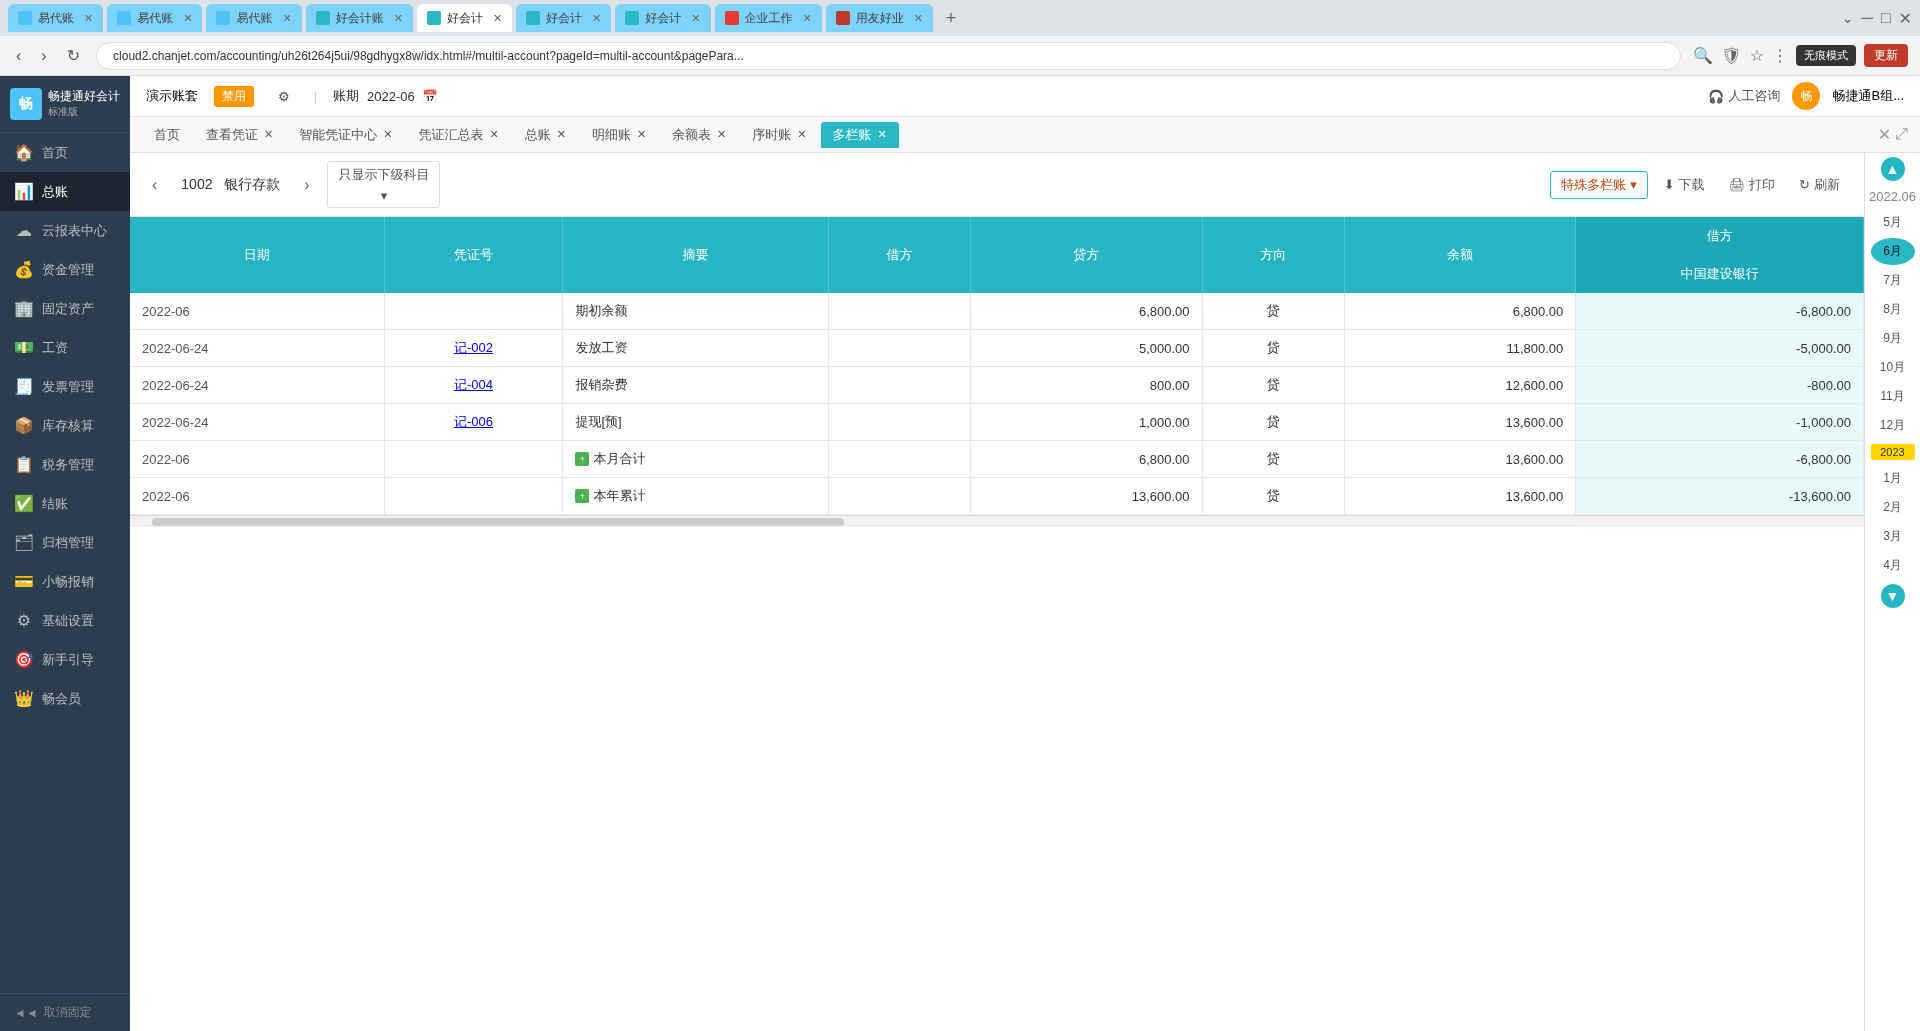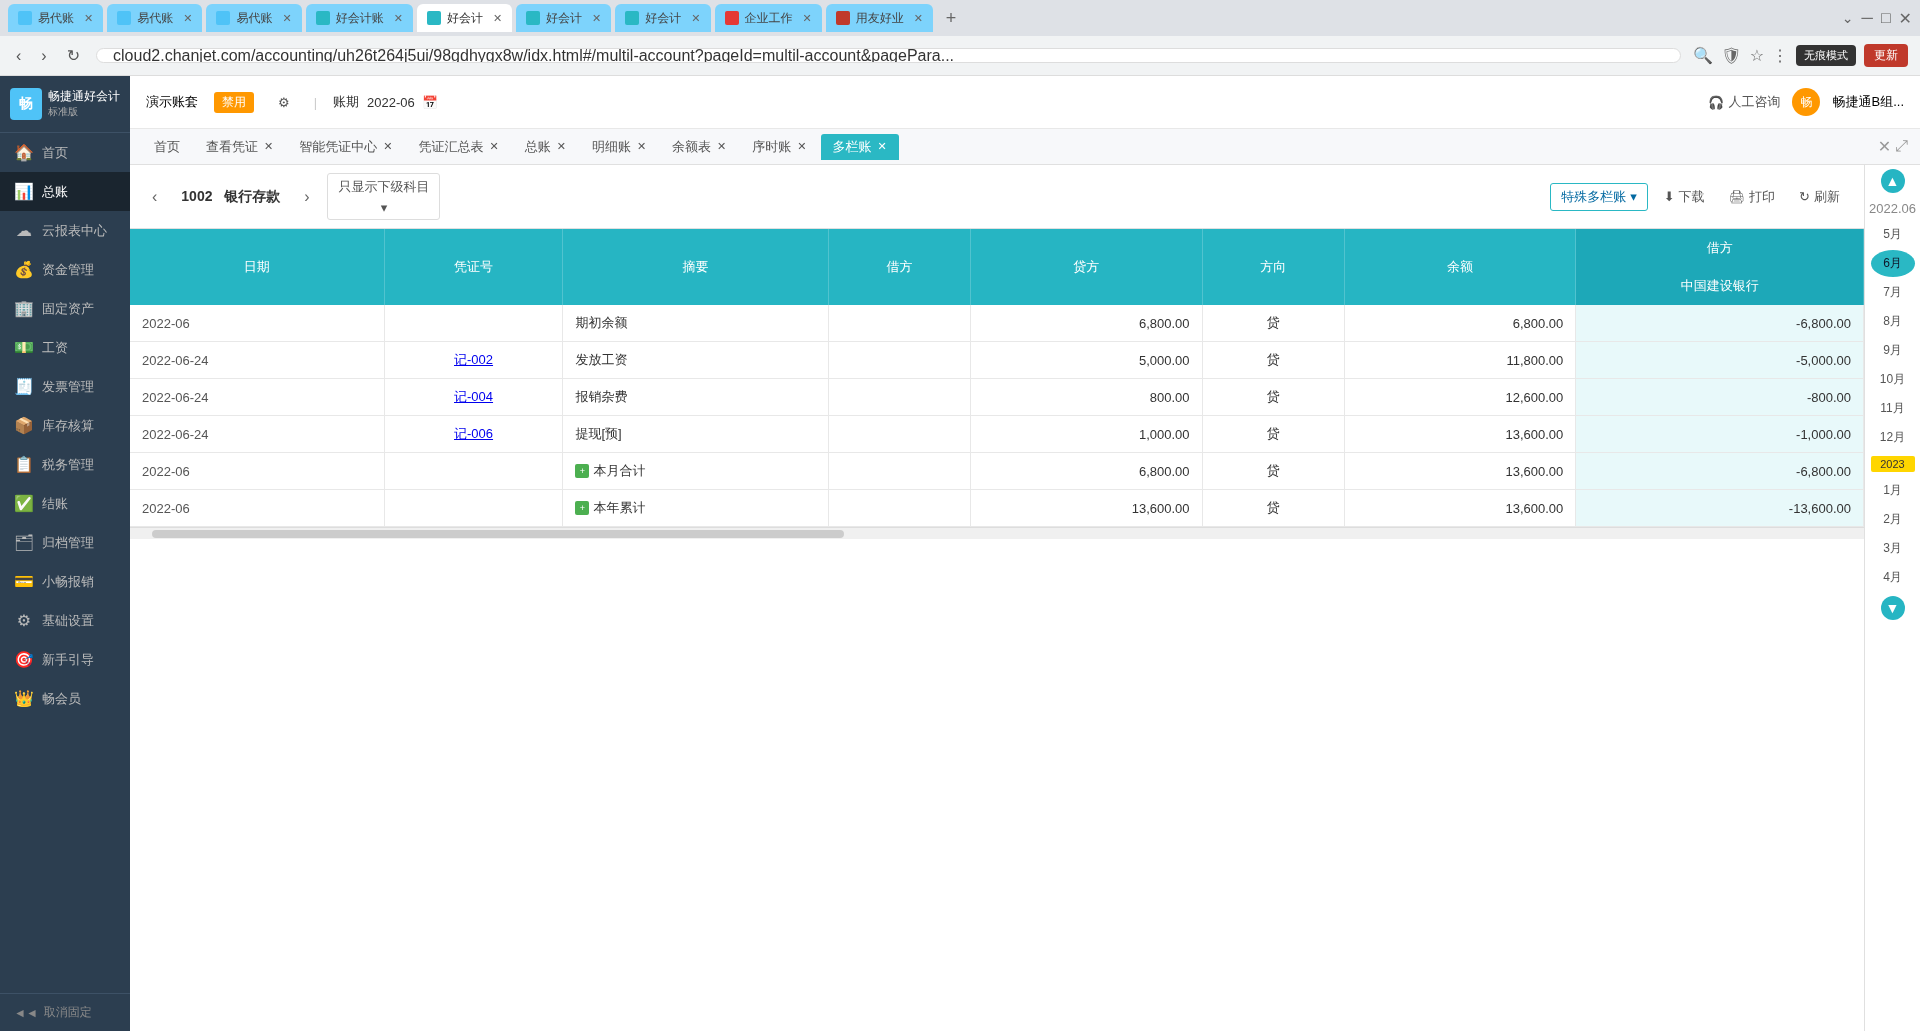--- a/index.html
+++ b/index.html
@@ -9,21 +9,21 @@
     .browser-chrome { background: #dee1e6; height: 36px; display: flex; align-items: center; padding: 0 8px; gap: 4px; }
     .browser-tab { display: flex; align-items: center; height: 28px; padding: 0 10px; border-radius: 6px 6px 0 0; font-size: 12px; gap: 6px; cursor: pointer; background: #7dd3fc; color: #444; max-width: 140px; white-space: nowrap; overflow: hidden; }
     .browser-tab.active { background: #fff; color: #333; }
     .browser-tab .tab-close { margin-left: 4px; color: #666; font-size: 11px; cursor: pointer; }
     .tab-favicon { width: 14px; height: 14px; border-radius: 2px; display: inline-block; flex-shrink: 0; }
     .tab-add { width: 28px; height: 28px; display: flex; align-items: center; justify-content: center; cursor: pointer; color: #666; font-size: 18px; }
     .tab-controls { display: flex; gap: 8px; margin-left: auto; align-items: center; font-size: 16px; color: #666; }
 
     .browser-address-bar { height: 40px; background: #f1f3f4; display: flex; align-items: center; padding: 0 12px; gap: 12px; border-bottom: 1px solid #ddd; }
     .nav-btn { background: none; border: none; cursor: pointer; color: #555; font-size: 16px; padding: 4px; }
-    .address-input { flex: 1; background: #fff; border: 1px solid #ddd; border-radius: 20px; padding: 4px 16px; font-size: 16px; color: #333; height: 15px; }
+    .address-input { flex: 1; background: #fff; border: 1px solid #ddd; border-radius: 20px; padding: 4px 16px; font-size: 12px; color: #333; height: 28px; }
     .browser-actions { display: flex; gap: 8px; align-items: center; }
     .incognito-btn { background: #333; color: #fff; border: none; border-radius: 4px; padding: 3px 8px; font-size: 11px; cursor: pointer; }
     .update-btn { background: #c0392b; color: #fff; border: none; border-radius: 4px; padding: 3px 10px; font-size: 12px; cursor: pointer; }
 
     
     .app-container { display: flex; height: calc(1031px - 76px); }
 
     
     .sidebar { width: 130px; background: #2c3e50; color: #ccc; display: flex; flex-direction: column; flex-shrink: 0; }
     .sidebar-logo { padding: 12px 10px; border-bottom: 1px solid #3d5166; display: flex; align-items: center; gap: 6px; }
@@ -33,21 +33,21 @@
     .sidebar-nav { flex: 1; overflow-y: auto; }
     .sidebar-item { display: flex; align-items: center; gap: 8px; padding: 10px 14px; cursor: pointer; color: #bbb; font-size: 13px; transition: background 0.2s; }
     .sidebar-item.active { background: #1a252f; color: #fff; }
     .sidebar-item .s-icon { font-size: 16px; width: 20px; text-align: center; }
     .sidebar-footer { padding: 10px 14px; color: #888; font-size: 12px; cursor: pointer; display: flex; align-items: center; gap: 6px; border-top: 1px solid #3d5166; }
 
     
     .main-content { flex: 1; display: flex; flex-direction: column; background: #fff; overflow: hidden; }
 
     
-    .top-bar { height: 53px; background: #fff; border-bottom: 1px solid #e8e8e8; display: flex; align-items: center; padding: 0 16px; gap: 16px; }
+    .top-bar { height: 41px; background: #fff; border-bottom: 1px solid #e8e8e8; display: flex; align-items: center; padding: 0 16px; gap: 16px; }
     .demo-badge { background: #ff9800; color: #fff; border-radius: 3px; padding: 2px 8px; font-size: 12px; }
     .top-bar-sep { color: #ccc; }
     .account-period { display: flex; align-items: center; gap: 8px; font-size: 13px; color: #333; }
     .top-bar-right { margin-left: auto; display: flex; align-items: center; gap: 12px; }
     .consultant-btn { display: flex; align-items: center; gap: 4px; color: #555; font-size: 13px; cursor: pointer; }
     .user-avatar { width: 28px; height: 28px; background: #ff9800; border-radius: 50%; display: flex; align-items: center; justify-content: center; color: #fff; font-size: 12px; }
 
     
     .page-tabs { display: flex; align-items: center; background: #f7f8fa; border-bottom: 1px solid #e0e0e0; padding: 0 12px; height: 36px; overflow-x: auto; }
     .page-tab { display: flex; align-items: center; gap: 4px; padding: 4px 12px; font-size: 13px; color: #555; cursor: pointer; white-space: nowrap; border-radius: 3px 3px 0 0; margin-right: 2px; }
@@ -55,24 +55,24 @@
     .page-tab-close { font-size: 11px; cursor: pointer; margin-left: 2px; }
     .page-tabs-right { margin-left: auto; display: flex; gap: 4px; }
 
     
     .content-area { flex: 1; display: flex; overflow: hidden; }
     .ledger-main { flex: 1; overflow: auto; padding: 0; }
 
     
     .ledger-toolbar { display: flex; align-items: center; padding: 8px 16px; gap: 12px; border-bottom: 1px solid #e0e0e0; background: #fff; }
     .nav-arrow { background: none; border: none; cursor: pointer; font-size: 16px; color: #666; padding: 2px 6px; }
-    .account-selector { font-size: 14px; font-weight: 700; color: #333; padding: 0 6px; }
+    .account-selector { font-size: 14px; font-weight: 400; color: #333; padding: 0 6px; }
     .filter-dropdown { display: flex; align-items: center; gap: 4px; padding: 4px 10px; border: 1px solid #ddd; border-radius: 3px; cursor: pointer; font-size: 13px; color: #555; flex-direction: column; }
     .ledger-actions { margin-left: auto; display: flex; gap: 8px; align-items: center; }
-    .btn-outline { border: 1px solid #2ab8c4; color: #0369a1; background: #fff; border-radius: 3px; padding: 4px 10px; font-size: 13px; cursor: pointer; display: flex; align-items: center; gap: 4px; }
+    .btn-outline { border: 1px solid #2ab8c4; color: #c2410c; background: #fff; border-radius: 3px; padding: 4px 10px; font-size: 13px; cursor: pointer; display: flex; align-items: center; gap: 4px; }
     .btn-plain { border: none; background: none; color: #555; font-size: 13px; cursor: pointer; display: flex; align-items: center; gap: 4px; padding: 4px 8px; }
 
     
     .ledger-table-wrapper { overflow-x: auto; }
     table { width: 100%; border-collapse: collapse; font-size: 13px; }
     thead tr { background: #26b5c3; color: #fff; }
     thead th { padding: 10px 12px; text-align: center; font-weight: 500; border-right: 1px solid rgba(255,255,255,0.2); white-space: nowrap; }
     tbody tr { border-bottom: 1px solid #e8e8e8; }
     tbody td { padding: 9px 12px; color: #333; border-right: 1px solid #e8e8e8; white-space: nowrap; }
     .td-date { color: #555; }

